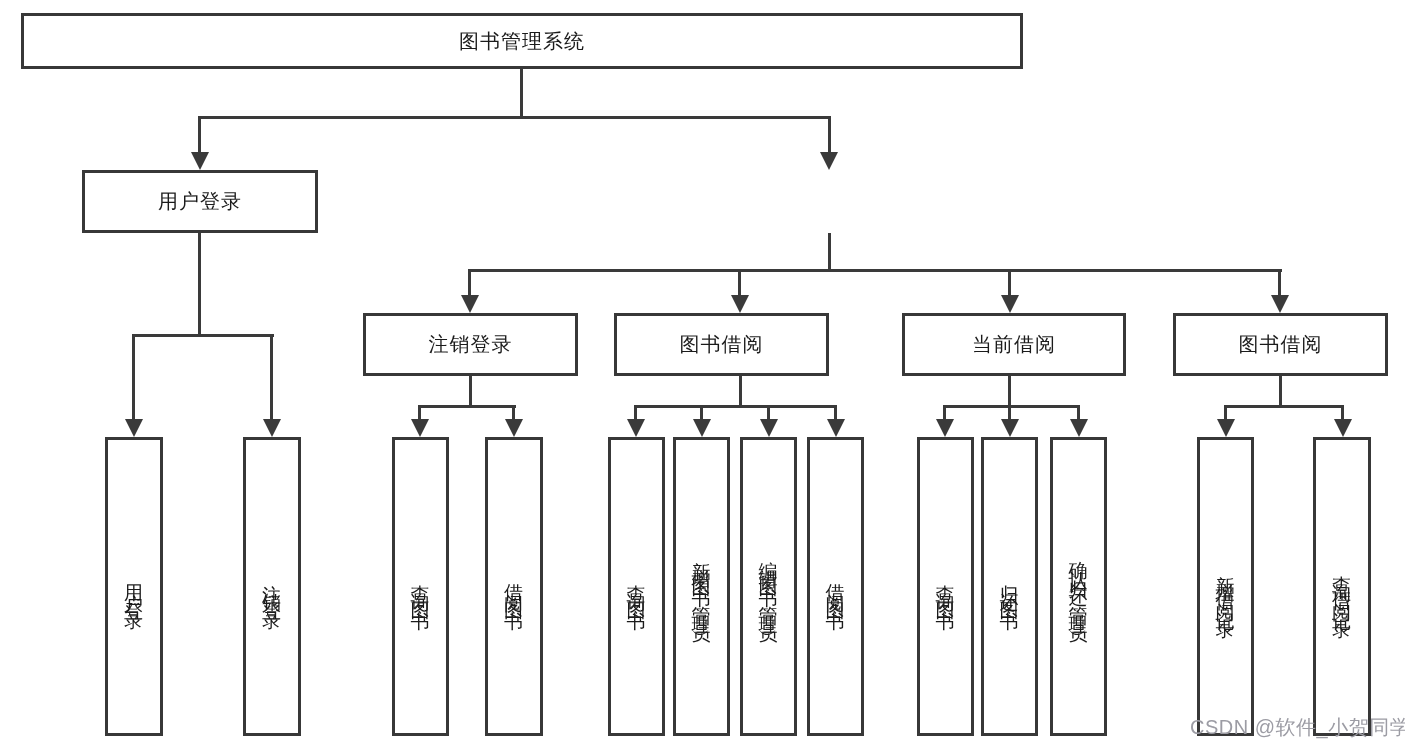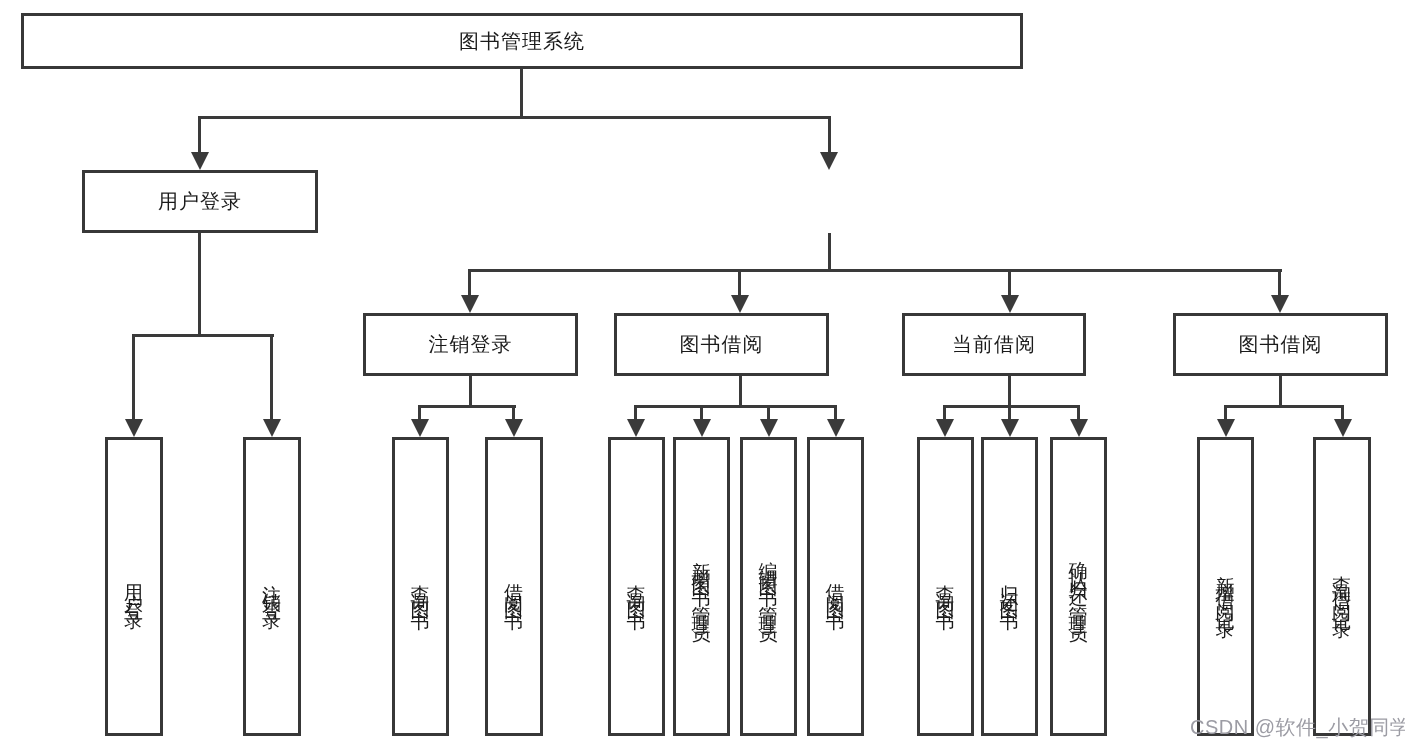--- a/index.html
+++ b/index.html
@@ -94,21 +94,21 @@
   <div class="head" style="left:1001px; top:295px;"></div>
   <div class="shaft" style="left:1278px; top:269px; width:3px; height:30px;"></div>
   <div class="head" style="left:1271px; top:295px;"></div>
 
   <div class="box" style="left:363px; top:313px; width:215px; height:63px;">
     <span>注销登录</span>
   </div>
   <div class="box" style="left:614px; top:313px; width:215px; height:63px;">
     <span>图书借阅</span>
   </div>
-  <div class="box" style="left:902px; top:313px; width:184px; height:63px;">
+  <div class="box" style="left:902px; top:313px; width:224px; height:63px;">
     <span>当前借阅</span>
   </div>
   <div class="box" style="left:1173px; top:313px; width:215px; height:63px;">
     <span>图书借阅</span>
   </div>
 
   <div class="vline" style="left:469px; top:376px; width:3px; height:31px;"></div>
   <div class="hline" style="left:419px; top:405px; width:97px; height:3px;"></div>
   <div class="shaft" style="left:418px; top:405px; width:3px; height:20px;"></div>
   <div class="head" style="left:411px; top:419px;"></div>

